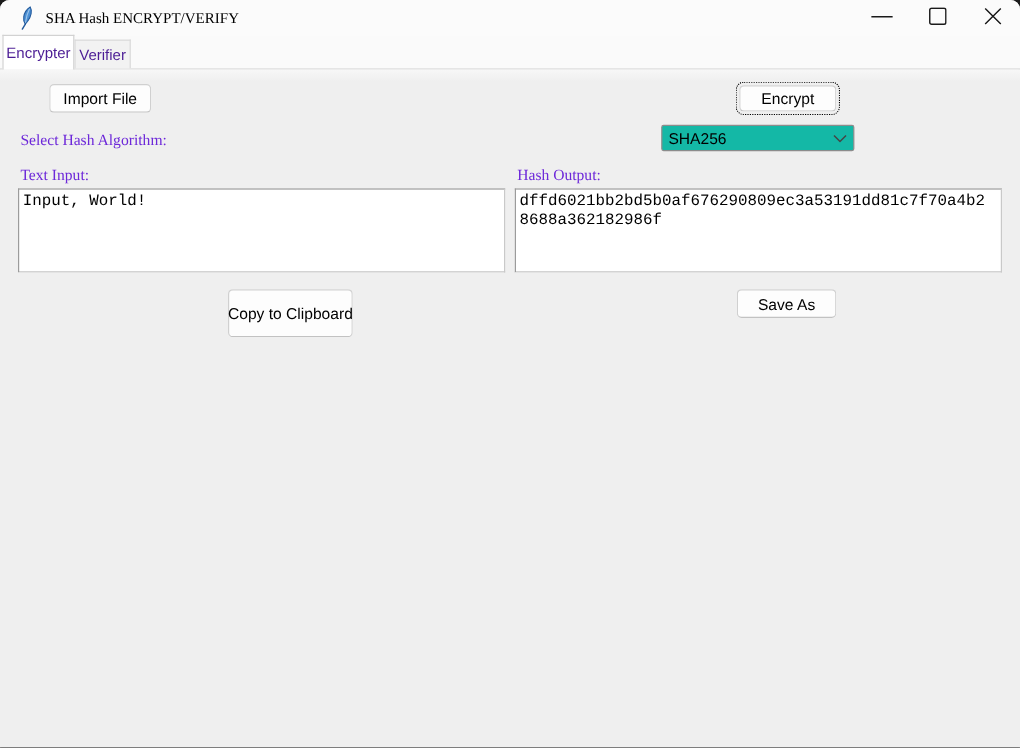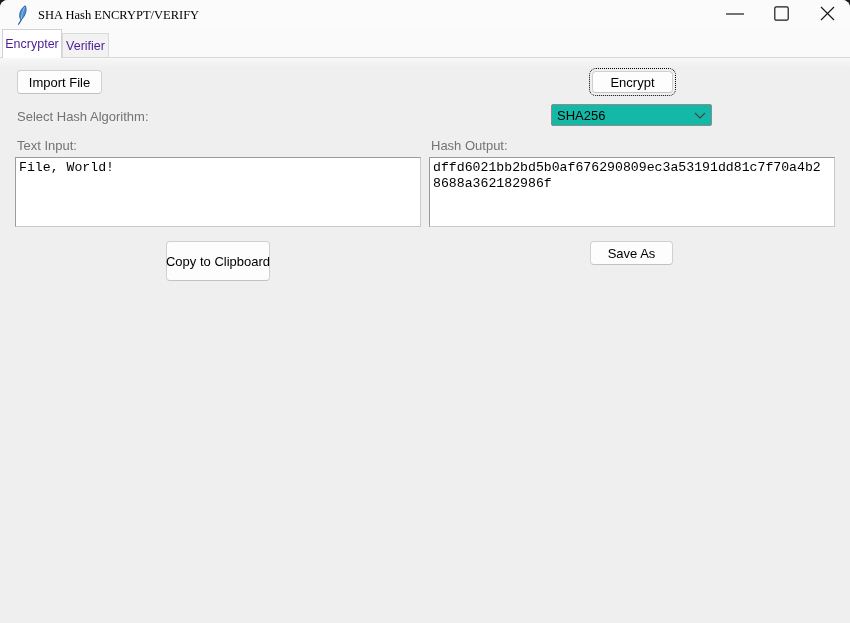--- a/index.html
+++ b/index.html
@@ -40,27 +40,27 @@
   
   .pane{
     position:absolute;top:58px;left:0;right:0;bottom:0;
     background:linear-gradient(#f7f7f7,#efefef 10px);
   }
   
   .btn{
     position:absolute;box-sizing:border-box;background:#fdfdfd;border:1px solid #d0d0d0;
     border-bottom-color:#c2c2c2;border-radius:4px;font-family:"Liberation Sans",sans-serif;
     font-size:13px;color:#000;display:flex;align-items:center;justify-content:center;
-    padding:0;cursor:default;white-space:nowrap;
+    padding:0;cursor:default;white-space:nowrap;margin-left:24px;
   }
   .btn-import{left:17px;top:70px;width:85px;height:24px;}
   .btn-encrypt{left:592px;top:71px;width:81px;height:22px;outline:1px dotted #000;outline-offset:2px;}
   .btn-copy{left:166px;top:241px;width:104px;height:40px;}
   .btn-save{left:590px;top:241px;width:83px;height:24px;}
-  .lbl{position:absolute;font-size:13px;color:#737373;white-space:nowrap;}
+  .lbl{position:absolute;font-size:13px;color:#6d28d9;white-space:nowrap;font-family:Liberation Serif, serif;}
   .lbl-algo{left:17px;top:109px;}
   .lbl-textinput{left:17px;top:138px;}
   .lbl-hashoutput{left:431px;top:138px;}
   .combo{
     position:absolute;left:551px;top:104px;width:161px;height:22px;box-sizing:border-box;
     background:#14b8a6;border:1px solid #8c8c8c;border-radius:2px;display:flex;align-items:center;
     cursor:default;
   }
   .combo-value{font-size:13px;color:#000;padding-left:5px;flex:1;white-space:nowrap;overflow:hidden;}
   .combo-arrow{width:22px;display:flex;align-items:center;justify-content:center;}
@@ -135,21 +135,21 @@
       <svg width="12" height="7" viewBox="0 0 12 7">
           <path d="M1 1 L6 6 L11 1" fill="none" stroke="#454545" stroke-width="1.2"></path>
         </svg>
     </span>
   </div>
 
   <span class="lbl lbl-textinput">Text Input:</span>
 
   <span class="lbl lbl-hashoutput">Hash Output:</span>
 
-  <div class="textbox input">File, World!</div>
+  <div class="textbox input">Input, World!</div>
 
   <div class="textbox output">dffd6021bb2bd5b0af676290809ec3a53191dd81c7f70a4b28688a362182986f</div>
 
   <button class="btn btn-copy">Copy to Clipboard</button>
 
   <button class="btn btn-save">Save As</button>
 
 </div>
 
 </body></html>

